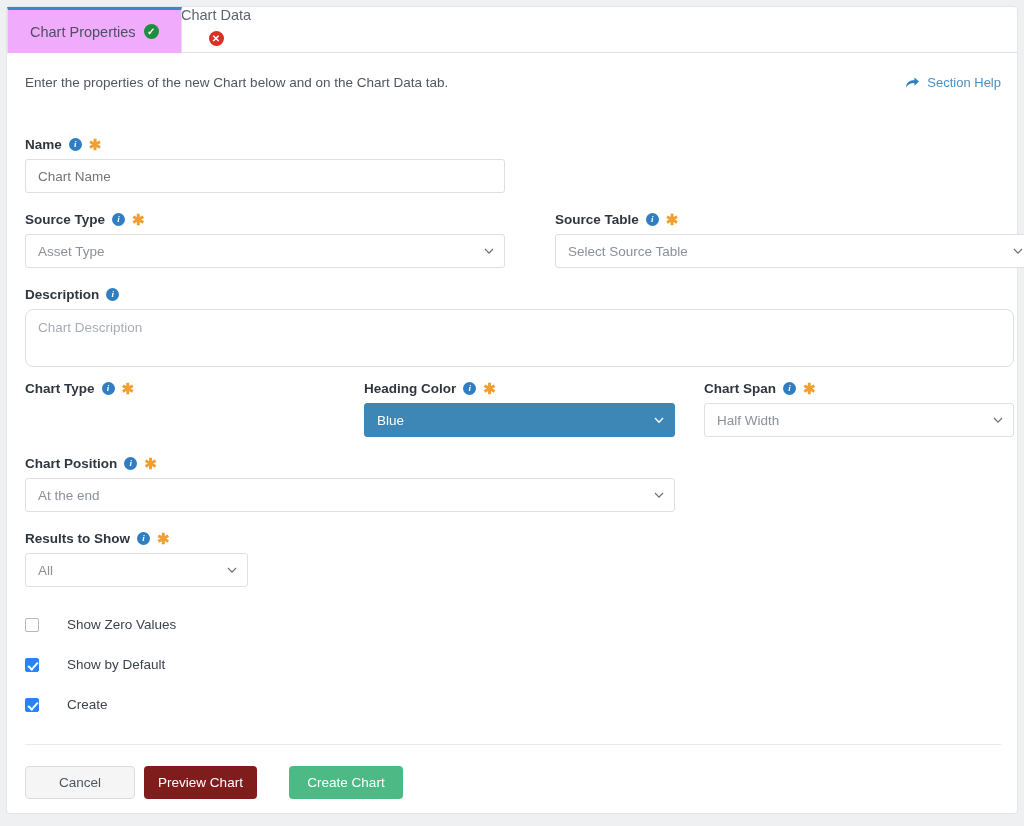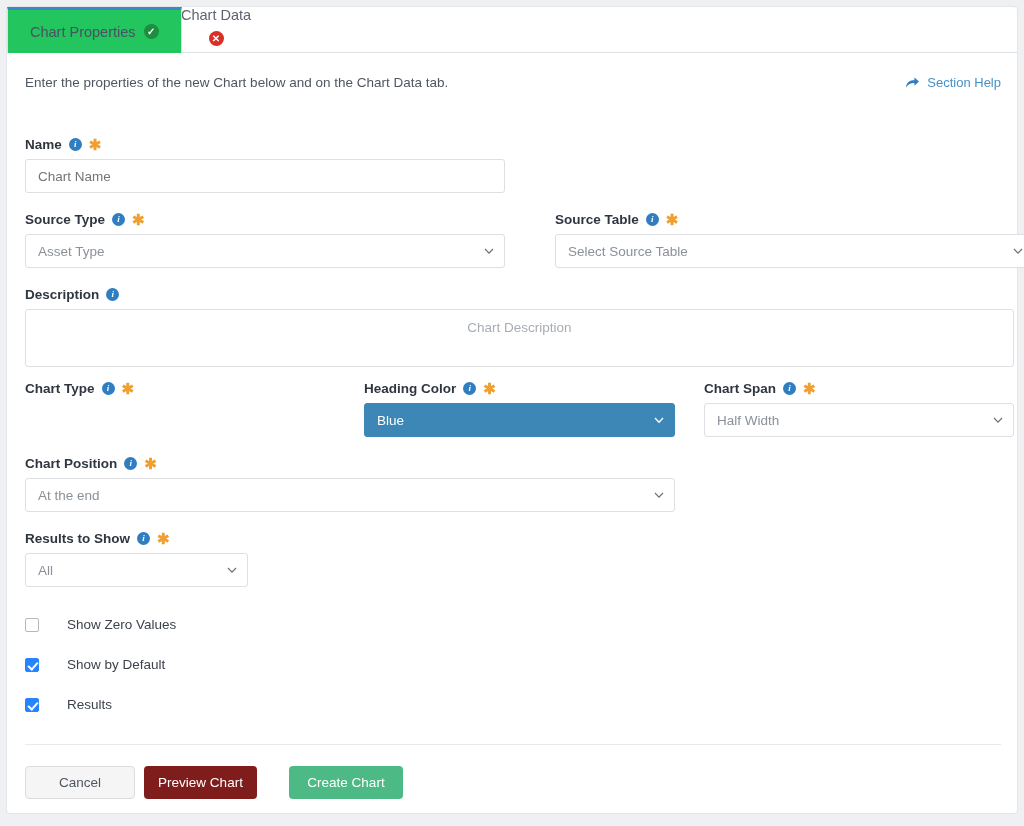--- a/index.html
+++ b/index.html
@@ -41,21 +41,21 @@
     gap: 8px;
     padding: 0 22px;
     font-size: 14.5px;
     color: #5d6471;
     cursor: pointer;
     background: transparent;
     white-space: nowrap;
   }
   .tab.active {
     left: 0px;
-    background: #22c55e;
+    background: #f0abfc;
     border-top: 3px solid #3d87c4;
     border-left: 1px solid #dfe2e5;
     border-right: 1px solid #dfe2e5;
     border-bottom: 1px solid #ffffff;
     color: #4a5160;
     z-index: 2;
   }
   .tab.inactive { left: 152px; flex-direction: column; }
 
   .badge {
@@ -151,28 +151,27 @@
   .control.highlight {
     background: #3c87b5;
     border-color: #3c87b5;
     color: #ffffff;
   }
 
   textarea.desc {
     width: 100%;
     height: 58px;
     border: 1px solid #dddfe2;
-    border-radius: 3px;
+    border-radius: 8px;
     padding: 10px 12px;
     font-size: 13.5px;
     font-family: "Liberation Sans", sans-serif;
     color: #6e747c;
     resize: none;
     outline: none;
-    text-align: center;
   }
   textarea.desc::placeholder { color: #a8adb4; }
 
   
   .checkrow {
     position: absolute;
     display: flex;
     align-items: center;
     gap: 28px;
     font-size: 13.5px;
@@ -393,21 +392,21 @@
       <div class="checkrow" style="left:18px; top:610px;">
         <span class="cbx"></span>
         <span>Show Zero Values</span>
       </div>
       <div class="checkrow" style="left:18px; top:650px;">
         <span class="cbx checked"></span>
         <span>Show by Default</span>
       </div>
       <div class="checkrow" style="left:18px; top:690px;">
         <span class="cbx checked"></span>
-        <span>Results</span>
+        <span>Create</span>
       </div>
 
     </div>
 
     <div class="divider"></div>
     <div class="btn cancel">Cancel</div>
     <div class="btn preview">Preview Chart</div>
     <div class="btn create">Create Chart</div>
 
   </div>

